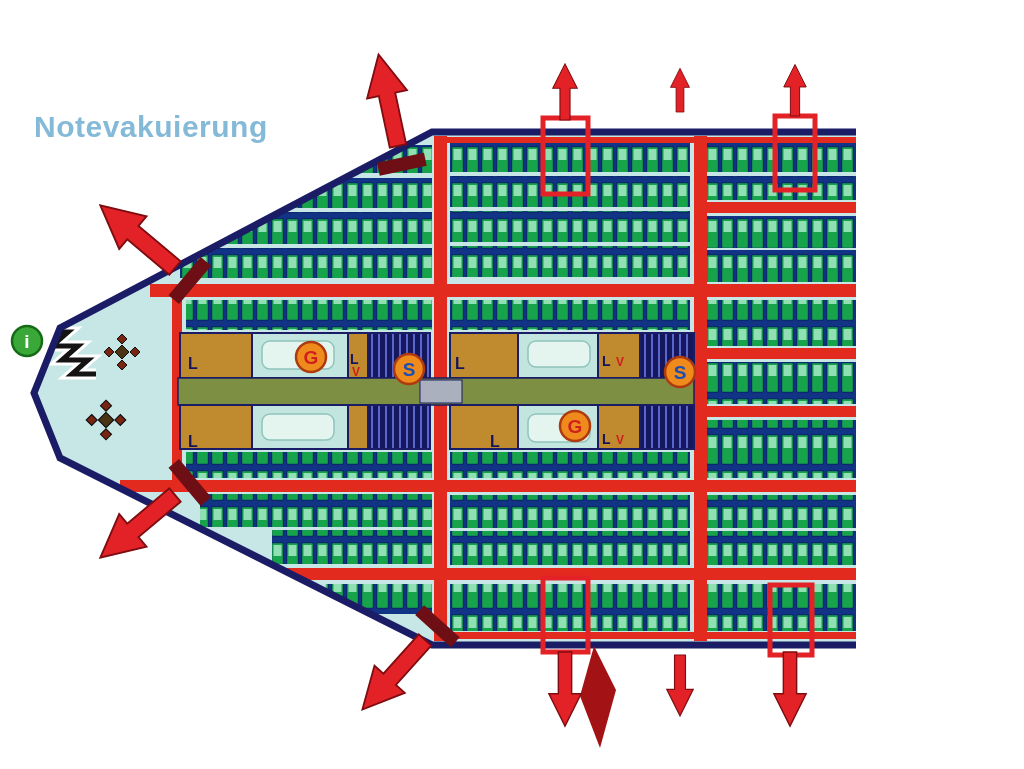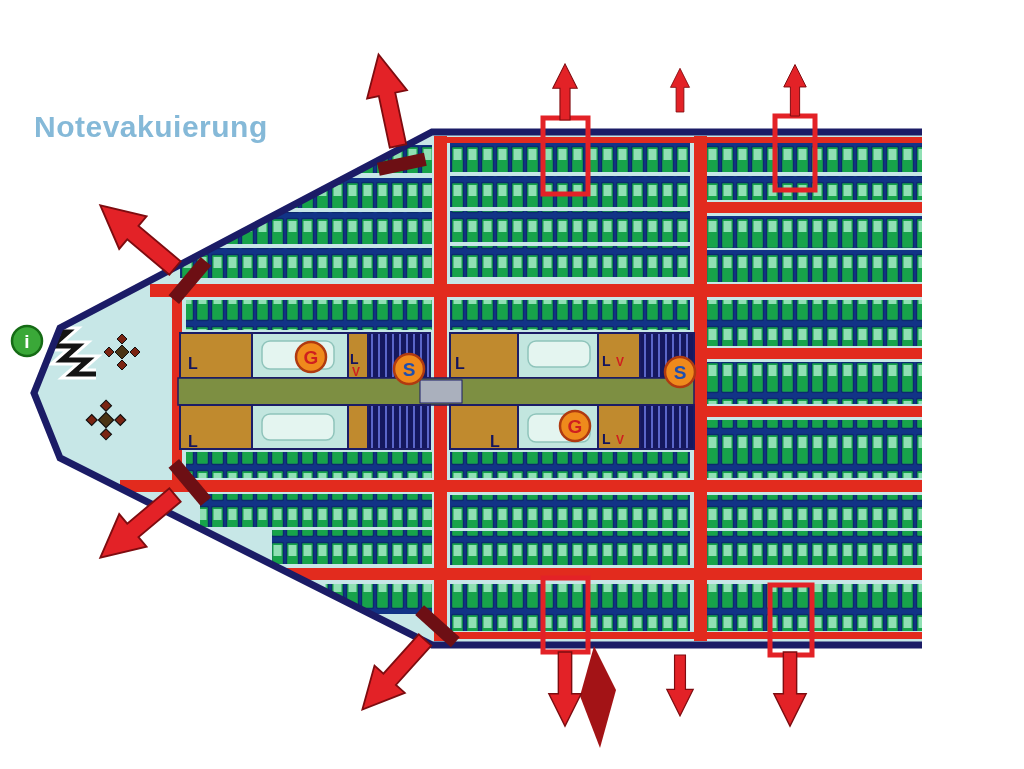--- a/index.html
+++ b/index.html
@@ -1,17 +1,17 @@
 <!DOCTYPE html>
 <html style="--background: #ffffff; --title-blue: #85b9d8; --hull-fill: #c7e7e7; --hull-border: #1b1c66; --aisle-red: #e22b1e; --seat-green: #17a34a; --seat-light: #90e0b4; --seat-navy: #123487; --corridor-olive: #7d8f42; --room-tan: #c08a2e; --room-teal: #c2e6df; --stairs-navy: #15185f; --stairs-stripe: #5b66c9; --arrow-red: #e32227; --arrow-dark: #7e0c10; --band-maroon: #6d0f14; --kite-red: #a31316; --grey-block: #aab0bd; --marker-orange: #ef8a1c; --info-green: #3aa838;"><head>
 <meta charset="utf-8">
 <style>
   html,body{margin:0;padding:0;background:#fff;}
   .stage{
-    position:relative;width:922px;height:769px;overflow:hidden;
+    position:relative;width:856px;height:769px;overflow:hidden;
     background:var(--background,#ffffff);
     font-family:"Liberation Sans",sans-serif;
     text-align:center;
   }
   .title{
     position:absolute;left:34px;top:110px;
     font-size:30px;font-weight:bold;letter-spacing:.5px;
     color:var(--title-blue,#85b9d8);
   }
   svg text{font-family:"Liberation Sans",sans-serif;}

